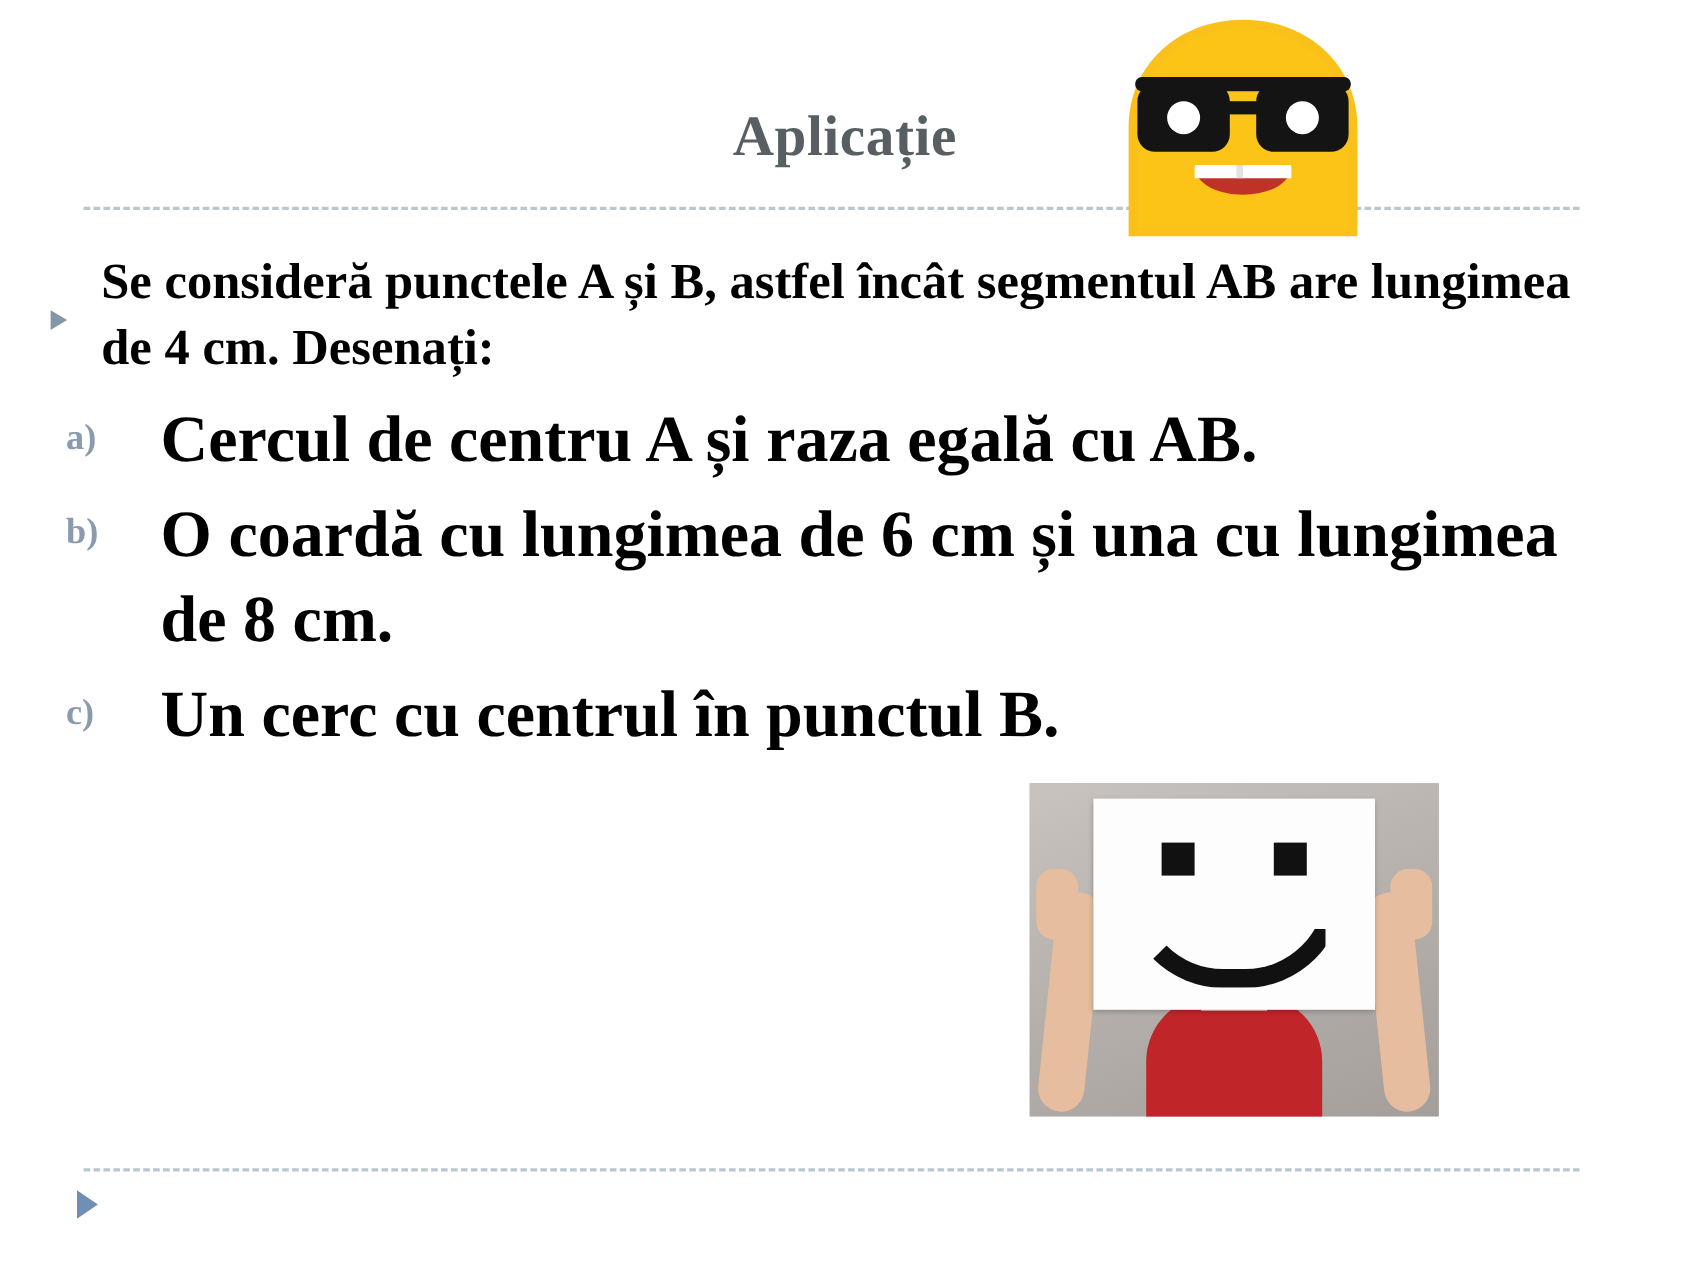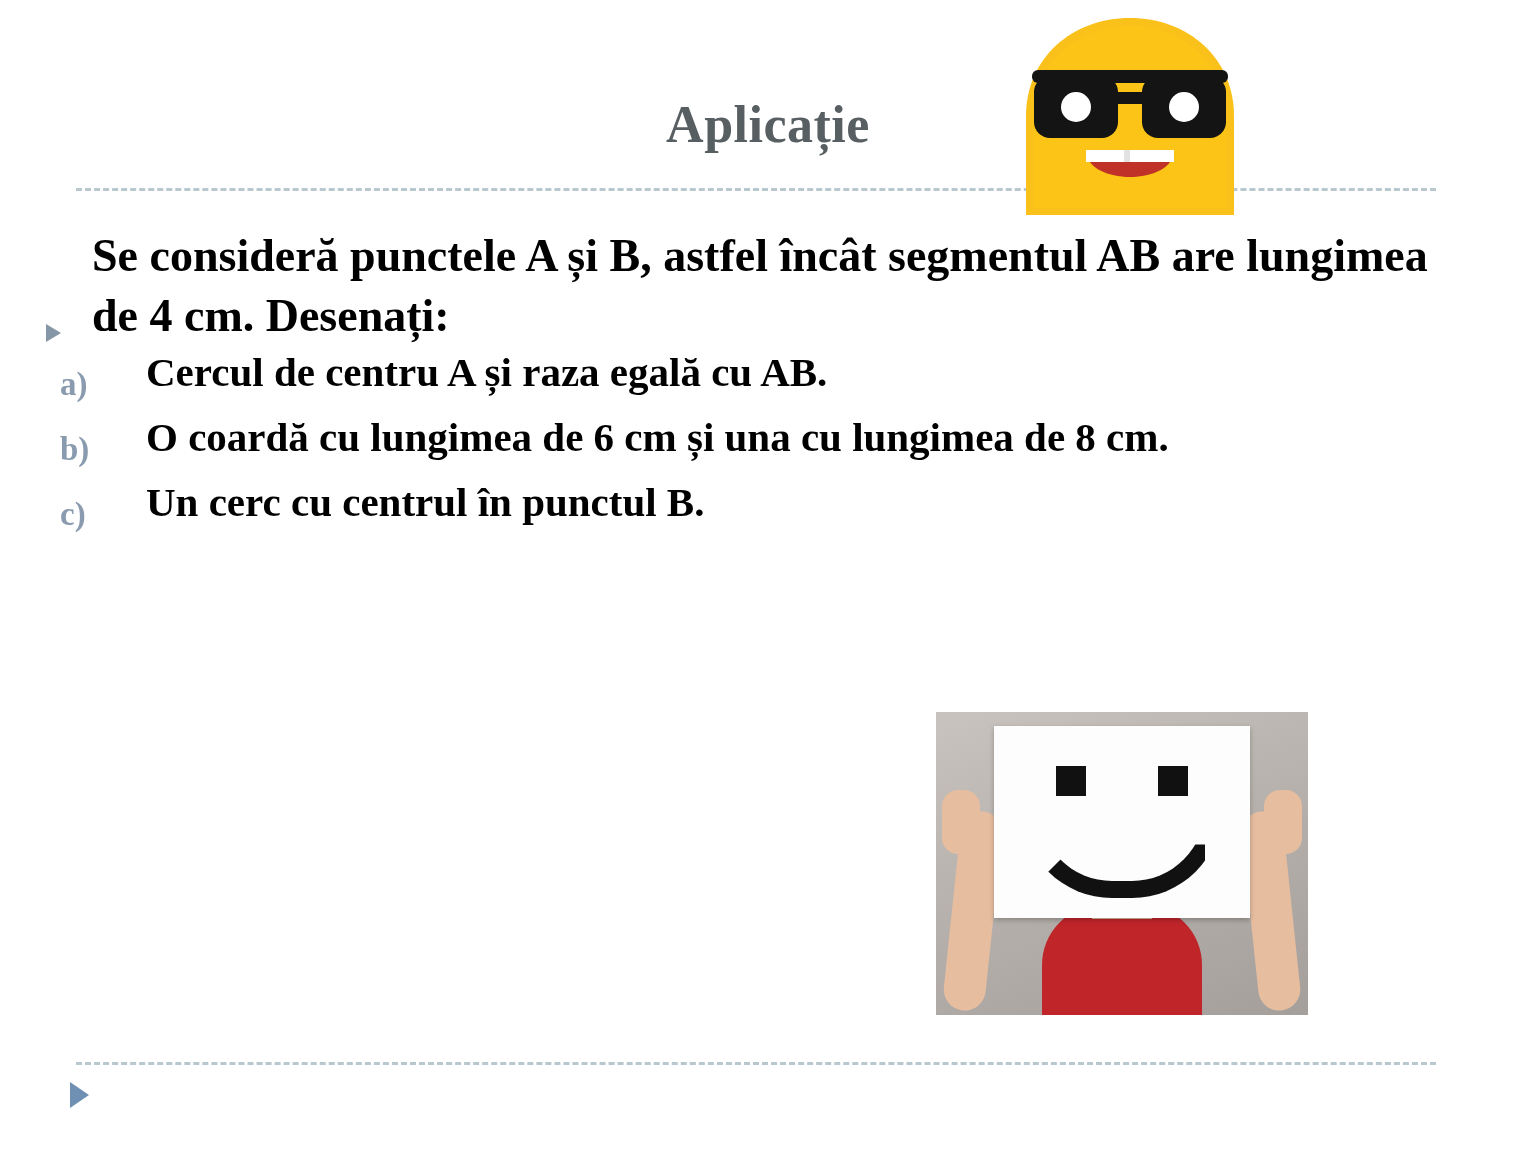--- a/index.html
+++ b/index.html
@@ -62,21 +62,22 @@
   
   .content {
     position: absolute;
     left: 46px;
     top: 226px;
     width: 1420px;
   }
 
   .lead-item {
     display: flex;
-    align-items: flex-end;
+    align-items: center;
+    margin-bottom: 14px;
   }
   .lead-marker {
     flex: 0 0 auto;
     width: 46px;
     padding-top: 16px;
     text-align: left;
   }
   .tri {
     display: inline-block;
     width: 0;
@@ -107,21 +108,21 @@
     font-family: "Liberation Serif", serif;
     font-weight: bold;
     font-size: 33px;
     color: #8a9bb0;
     padding-top: 20px;
     box-sizing: border-box;
   }
   .sub-text {
     font-family: "Liberation Serif", serif;
     font-weight: bold;
-    font-size: 41px;
+    font-size: 60px;
     line-height: 1.30;
     color: #000000;
     max-width: 1300px;
   }
 
   
   .photo {
     position: absolute;
     left: 936px;
     top: 712px;

